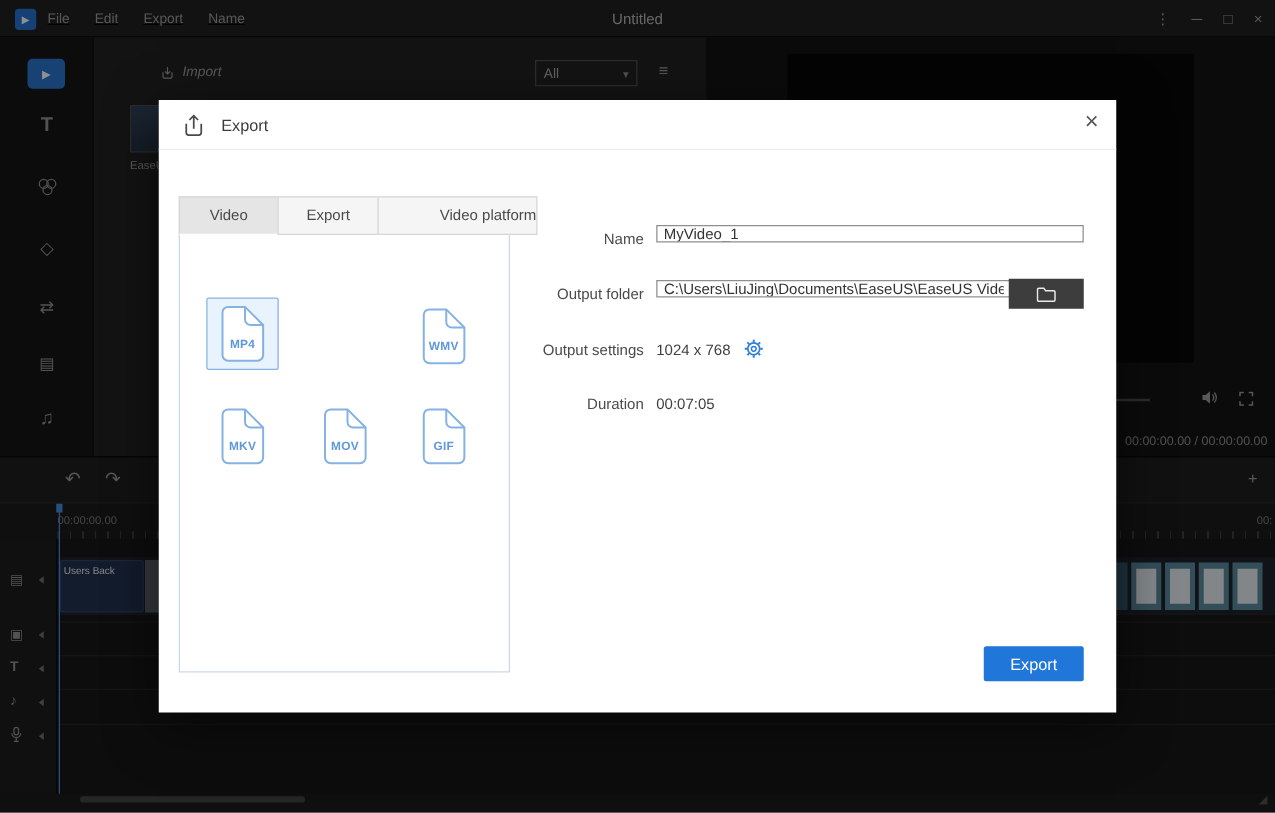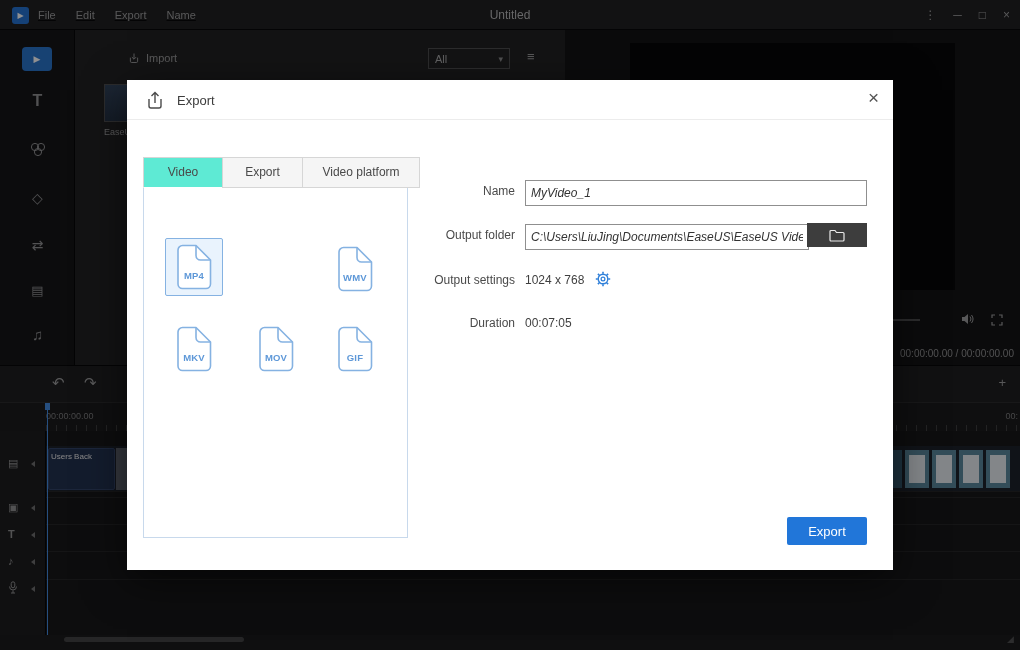--- a/index.html
+++ b/index.html
@@ -14,21 +14,21 @@
   .win-title { position:absolute; left:0; right:0; top:8px; text-align:center; font-size:12px; color:#b5b5b5; }
   .win-controls { position:absolute; right:10px; top:0; height:30px; display:flex; align-items:center; gap:17px; color:#9a9a9a; font-size:12px; }
 
   
   .sidebar { position:absolute; left:0; top:30px; width:75px; height:335px; background:#101010; border-right:1px solid #000; }
   .media-tab-tile { position:absolute; left:22px; top:17px; width:30px; height:24px; background:#2471c9; border-radius:4px; color:#fff; font-size:9px; display:flex; align-items:center; justify-content:center; }
   .side-icon { position:absolute; left:0; width:75px; text-align:center; color:#8f8f8f; }
 
   
   .media-panel { position:absolute; left:75px; top:30px; width:490px; height:335px; background:#1d1d1d; }
-  .import-btn { position:absolute; left:53px; top:22px; display:flex; align-items:center; gap:6px; color:#9a9a9a; font-size:11px; }
+  .import-btn { position:absolute; left:53px; top:22px; display:flex; align-items:center; gap:6px; color:#9a9a9a; font-size:11px;font-style:italic; }
   .filter-dd { position:absolute; left:353px; top:18px; width:82px; height:21px; border:1px solid #4a4a4a; color:#ababab; font-size:11px; display:flex; align-items:center; padding:0 6px; }
   .filter-dd .caret { margin-left:auto; font-size:9px; color:#8a8a8a; }
   .list-toggle { position:absolute; left:452px; top:19px; color:#9a9a9a; font-size:13px; }
   .media-thumb { position:absolute; left:29px; top:54px; width:38px; height:38px; background:linear-gradient(#2c3e55,#1f2d3f); border:1px solid #4a4a4a; }
   .media-thumb-label { position:absolute; left:29px; top:97px; font-size:9px; color:#9a9a9a; }
 
   
   .preview { position:absolute; left:565px; top:30px; width:455px; height:335px; background:#0e0e0e; }
   .video-area { position:absolute; left:65px; top:13px; width:325px; height:247px; background:#000; }
   .vol-line { position:absolute; left:300px; top:289px; width:55px; height:2px; background:#4a4a4a; }
@@ -74,32 +74,32 @@
   .dim { position:absolute; inset:0; background:rgba(8,8,10,0.45); z-index:4; }
   .dialog { position:absolute; left:127px; top:80px; width:766px; height:490px; background:#fff; z-index:10; box-shadow:0 10px 40px rgba(0,0,0,0.55); }
   .dlg-header { position:relative; height:40px; border-bottom:1px solid #ececec; }
   .dlg-icon { position:absolute; left:18px; top:11px; }
   .dlg-title { position:absolute; left:50px; top:13px; font-size:13px; color:#3c3c3c; }
   .dlg-close { position:absolute; right:14px; top:7px; font-size:19px; color:#555; cursor:pointer; }
 
   .tabs { position:absolute; left:16px; top:77px; display:flex; z-index:2; }
   .tab { height:31px; line-height:29px; text-align:center; font-size:12px; color:#4a4a4a; border:1px solid #d6d6d6; background:#f5f5f5; margin-left:-1px; cursor:pointer; }
   .tab:first-child { margin-left:0; }
-  .tab.w1 { width:80px; } .tab.w2 { width:81px; } .tab.w3 { width:118px; }
-  .tab.active { background:#5eead4; border-bottom-color:#fff; }
+  .tab.w1 { width:80px; } .tab.w2 { width:81px; } .tab.w3 { width:128px;text-align:right; }
+  .tab.active { background:#e5e5e5; border-bottom-color:#fff; }
 
   .fmt-panel { position:absolute; left:16px; top:107px; width:265px; height:351px; border:1px solid #c8d9ec; background:#fff; }
   .fmt-cell { position:absolute; width:58px; height:58px; display:flex; align-items:center; justify-content:center; border:1px solid transparent; cursor:pointer; }
   .fmt-cell.selected { background:#e9f3fd; border-color:#85b2e2; border-radius:2px; }
   .fmt-icon { position:relative; width:36px; height:46px; }
   .fmt-label { position:absolute; left:0; top:26px; width:100%; text-align:center; font-size:9.5px; font-weight:bold; color:#5e98d8; letter-spacing:0.2px; }
 
   .f-label { position:absolute; width:180px; text-align:right; font-size:12px; color:#4a4a4a; line-height:22px; }
   .f-value { position:absolute; font-size:12px; color:#3f3f3f; line-height:22px; }
-  .dlg-input { position:absolute; height:26px; border:1px solid #8f8f8f; background:#fff; font-size:12px; color:#333; padding:0 5px; font-family:"Liberation Sans",sans-serif;font-style:italic; }
+  .dlg-input { position:absolute; height:14px; border:1px solid #8f8f8f; background:#fff; font-size:12px; color:#333; padding:0 5px; font-family:"Liberation Sans",sans-serif; }
   .folder-btn { position:absolute; left:680px; top:143px; width:60px; height:24px; background:#3d3d3d; display:flex; align-items:center; justify-content:center; cursor:pointer; }
   .gear-btn { position:absolute; left:468px; top:191px; cursor:pointer; }
   .export-btn { position:absolute; left:660px; top:437px; width:80px; height:28px; background:#2176d9; border:none; border-radius:2px; color:#fff; font-size:13px; font-family:"Liberation Sans",sans-serif; cursor:pointer; }
 </style>
 </head>
 <body>
 
 <div class="screen">
 
   <div class="topbar">

